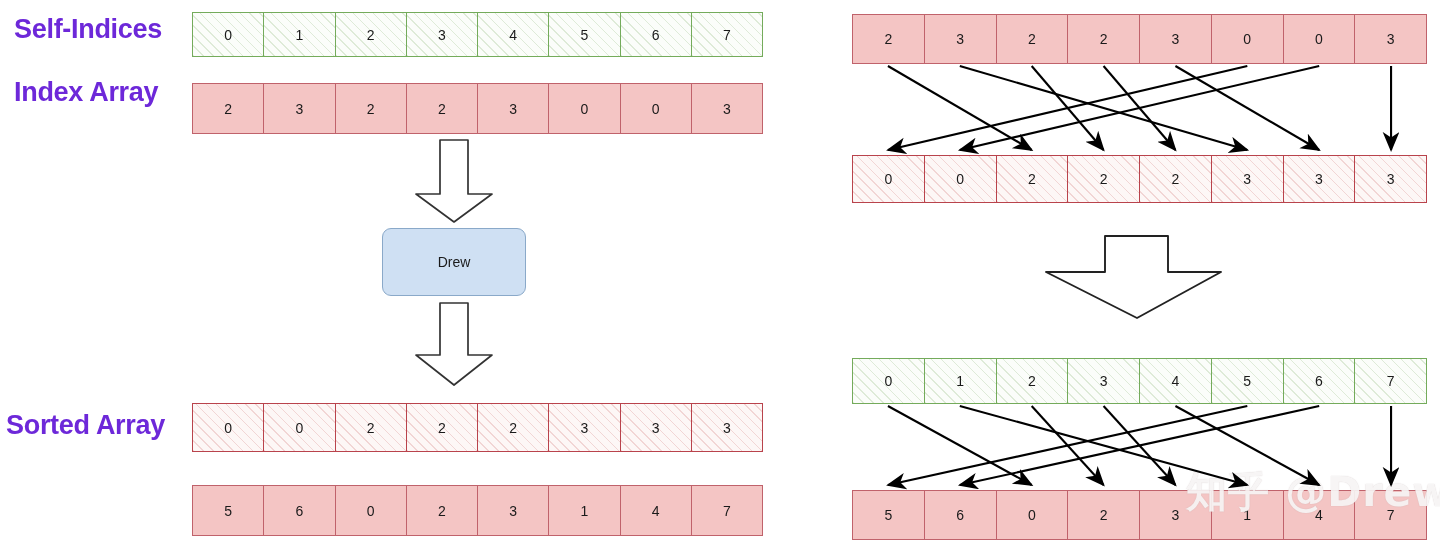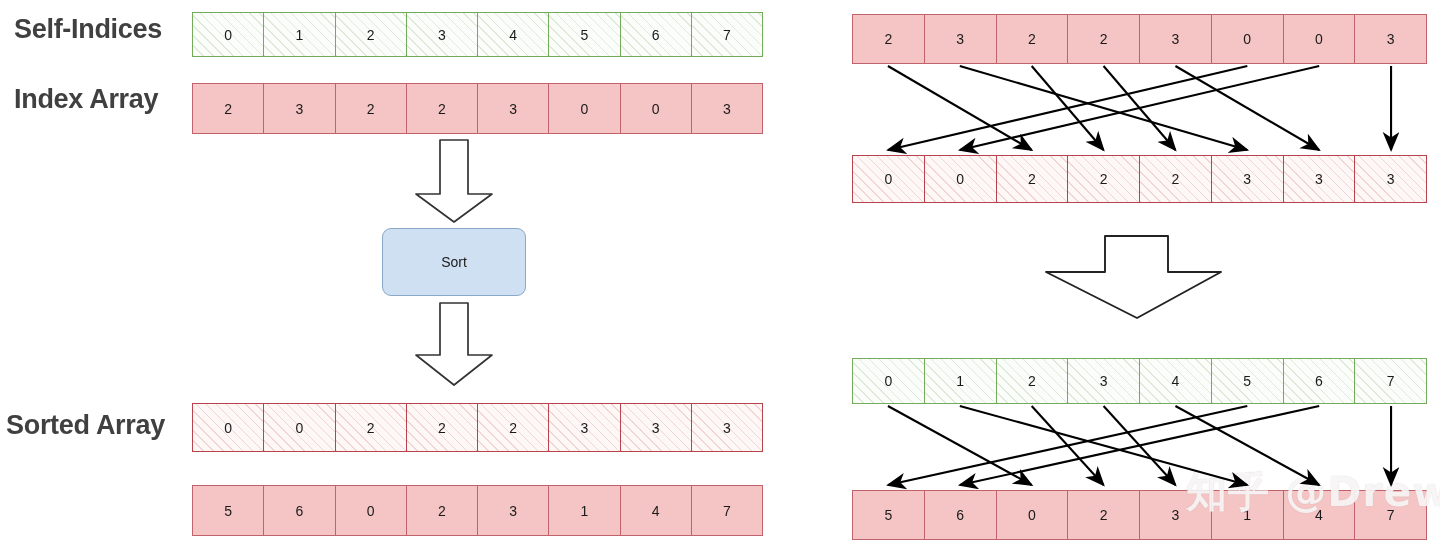--- a/index.html
+++ b/index.html
@@ -2,21 +2,21 @@
 <html><head>
 <meta charset="utf-8">
 <style>
   html,body{margin:0;padding:0;background:#ffffff;}
   body{width:1440px;height:547px;position:relative;overflow:hidden;
        font-family:"Liberation Sans","DejaVu Sans",sans-serif;}
 
   .stage{position:absolute;left:0;top:0;width:1440px;height:547px;}
 
   
-  .row-label{position:absolute;font-weight:bold;color:#404040;
+  .row-label{position:absolute;font-weight:bold;color:#6d28d9;
              font-size:27px;letter-spacing:-0.3px;white-space:nowrap;
              text-align:left;}
 
   
   .array{position:absolute;display:flex;box-sizing:border-box;}
   .cell{box-sizing:border-box;display:flex;align-items:center;
         justify-content:center;font-size:14px;color:#1a1a1a;
         flex:1 1 0;min-width:0;}
 
   
@@ -66,34 +66,34 @@
       <div class="cell">0</div>
       <div class="cell">1</div>
       <div class="cell">2</div>
       <div class="cell">3</div>
       <div class="cell">4</div>
       <div class="cell">5</div>
       <div class="cell">6</div>
       <div class="cell">7</div>
     </div>
 
-  <div class="row-label" style="left:14px;top:84px;width:175px;">Index Array</div>
+  <div class="row-label" style="left:14px;top:77px;width:175px;">Index Array</div>
 
   <div class="array arr-pink" id="arr-index-array" style="left:192px;top:83px;width:571px;height:51px;">
       <div class="cell">2</div>
       <div class="cell">3</div>
       <div class="cell">2</div>
       <div class="cell">2</div>
       <div class="cell">3</div>
       <div class="cell">0</div>
       <div class="cell">0</div>
       <div class="cell">3</div>
     </div>
 
-  <div class="sort-box" style="left:382px;top:228px;width:144px;height:68px;">Sort</div>
+  <div class="sort-box" style="left:382px;top:228px;width:144px;height:68px;">Drew</div>
 
   <div class="row-label" style="left:6px;top:410px;width:175px;">Sorted Array</div>
 
   <div class="array arr-redhatch" id="arr-sorted-array" style="left:192px;top:403px;width:571px;height:49px;">
       <div class="cell">0</div>
       <div class="cell">0</div>
       <div class="cell">2</div>
       <div class="cell">2</div>
       <div class="cell">2</div>
       <div class="cell">3</div>

